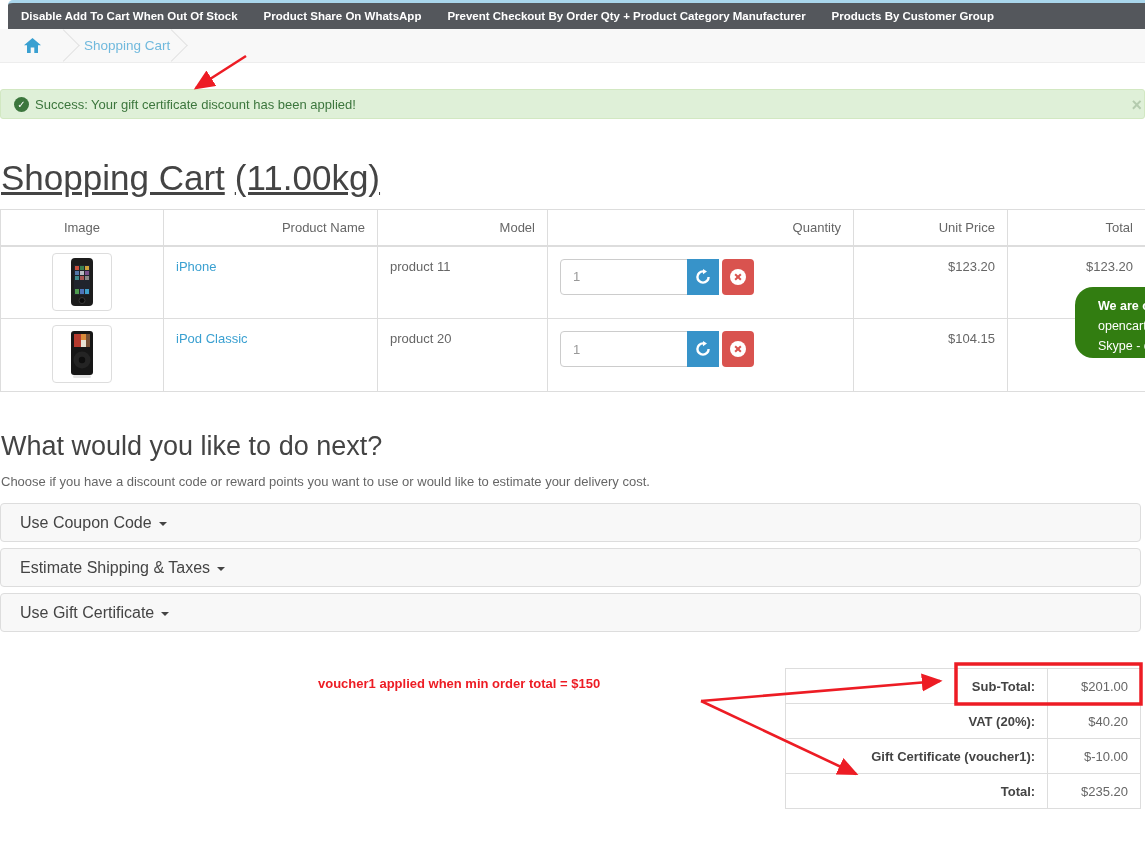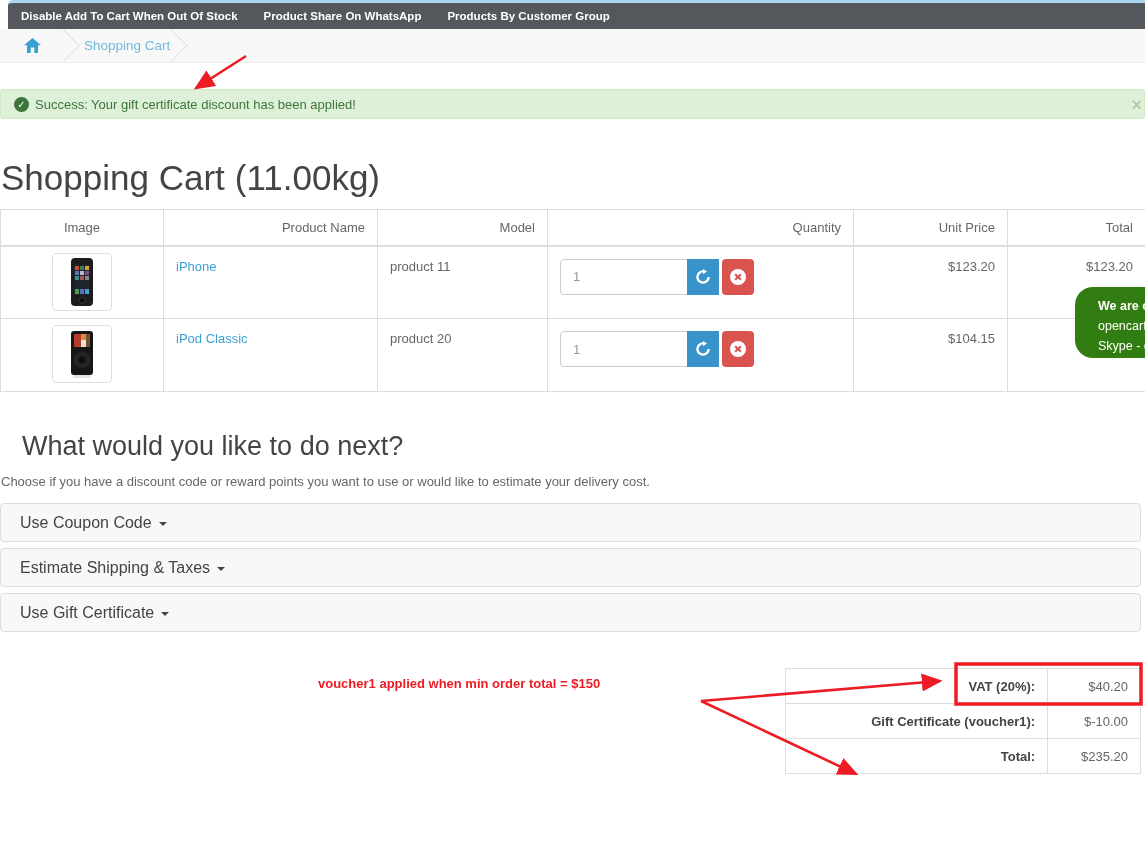--- a/index.html
+++ b/index.html
@@ -30,24 +30,24 @@
     color:#3c763d; font-size:13px; display:flex; align-items:center;
     padding-left:13px; }
   .check-circle { width:15px; height:15px; border-radius:50%; background:#3c763d;
     color:#fff; font-size:10px; line-height:15px; text-align:center;
     margin-right:6px; flex:0 0 auto; }
   .alert-close { position:absolute; right:2px; top:5px; color:#b4cbae;
     font-size:18px; font-weight:bold; cursor:pointer; }
 
   
   .h1 { position:absolute; top:158px; left:1px; font-size:35px; font-weight:400;
-    color:#444; }
+    color:#444;text-decoration:underline; }
   .h1 .kg { margin-left:10px; }
   .h2 { position:absolute; top:431px; left:1px; font-size:27px; font-weight:400;
-    color:#444;padding-left:21px; }
+    color:#444; }
   .intro { position:absolute; top:474px; left:1px; font-size:13px; color:#666; }
 
   
   .cart-table { position:absolute; top:209px; left:0; width:1145px;
     border-collapse:collapse; table-layout:fixed; font-size:13px; color:#666; }
   .cart-table th, .cart-table td { border:1px solid #ddd; }
   .cart-table th { font-weight:normal; color:#666; padding:9px 12px;
     text-align:right; height:36px; }
   .cart-table th.c { text-align:center;margin-left:12px; } .cart-table th.r { text-align:right; }
   .cart-table td { vertical-align:top; padding:12px; height:73px; }
@@ -105,20 +105,21 @@
   .chat-bubble .b { font-weight:bold; }
 </style>
 </head>
 <body>
 
 <div id="stage">
 
   <div class="topnav">
     <span class="topnav-item">Disable Add To Cart When Out Of Stock</span>
     <span class="topnav-item">Product Share On WhatsApp</span>
+    <span class="topnav-item">Prevent Checkout By Order Qty + Product Category Manufacturer</span>
     <span class="topnav-item">Products By Customer Group</span>
   </div>
 
   <div class="breadcrumb">
     <span class="crumb-home">
       <svg width="17" height="15" viewBox="0 0 17 15">
         <path d="M8.5 0 L17 7.2 L14 7.2 L14 15 L10.3 15 L10.3 9.4 L6.7 9.4 L6.7 15 L3 15 L3 7.2 L0 7.2 Z" fill="#3aa0d1"></path>
       </svg>
     </span>
     <span class="crumb-chevron" style="left:52px"></span>
@@ -251,20 +252,24 @@
     <span>Estimate Shipping &amp; Taxes</span><span class="caret"></span>
   </div>
   <div class="panel" style="top:593px">
     <span>Use Gift Certificate</span><span class="caret"></span>
   </div>
 
   <div class="red-note">voucher1 applied when min order total = $150</div>
 
   <table class="totals">
     <tbody>
+        <tr>
+      <td class="lbl">Sub-Total:</td>
+      <td class="val">$201.00</td>
+    </tr>
     <tr>
       <td class="lbl">VAT (20%):</td>
       <td class="val">$40.20</td>
     </tr>
     <tr>
       <td class="lbl">Gift Certificate (voucher1):</td>
       <td class="val">$-10.00</td>
     </tr>
     <tr>
       <td class="lbl">Total:</td>

